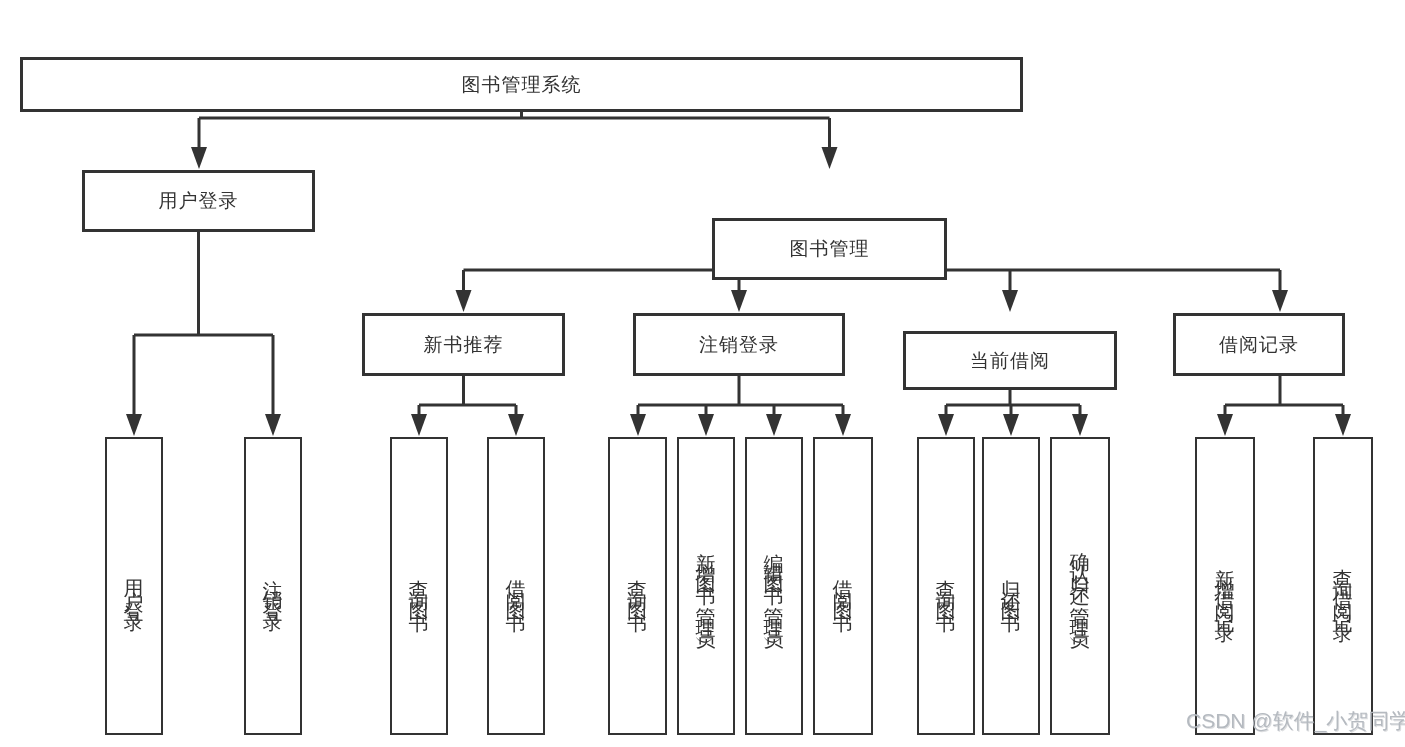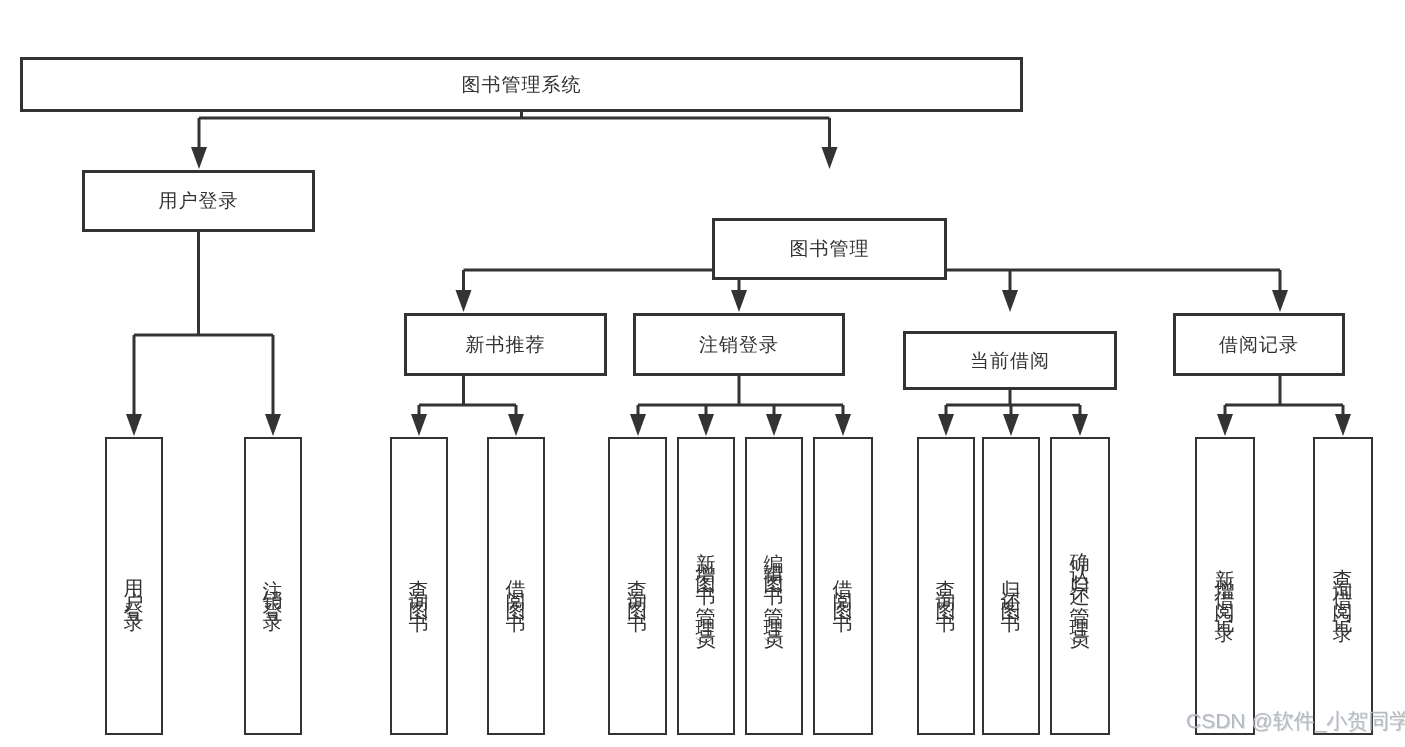--- a/index.html
+++ b/index.html
@@ -53,21 +53,21 @@
     line-height: 1.1;
     white-space: nowrap;
   }
 
   
   #n-root     { left: 20px;  top: 13px;  width: 1003px; height: 55px; margin-top: 44px; }
   
   #n-login    { left: 82px;  top: 170px; width: 233px; height: 62px; }
   #n-mgmt     { left: 712px; top: 170px; width: 235px; height: 62px; margin-top: 48px; }
   
-  #n-rec      { left: 362px;  top: 313px; width: 203px; height: 63px; margin-left: 42px; }
+  #n-rec      { left: 362px;  top: 313px; width: 203px; height: 63px; }
   #n-borrow   { left: 633px;  top: 313px; width: 212px; height: 63px; }
   #n-current  { left: 903px;  top: 331px; width: 214px; height: 59px; }
   #n-records  { left: 1173px; top: 313px; width: 172px; height: 63px; }
   
   #lf-login-1 { left: 105px;  width: 58px; }
   #lf-login-2 { left: 244px;  width: 58px; }
   #lf-rec-1   { left: 390px;  width: 58px; }
   #lf-rec-2   { left: 487px;  width: 58px; }
   #lf-bor-1   { left: 608px;  width: 59px; }
   #lf-bor-2   { left: 677px;  width: 58px; }

